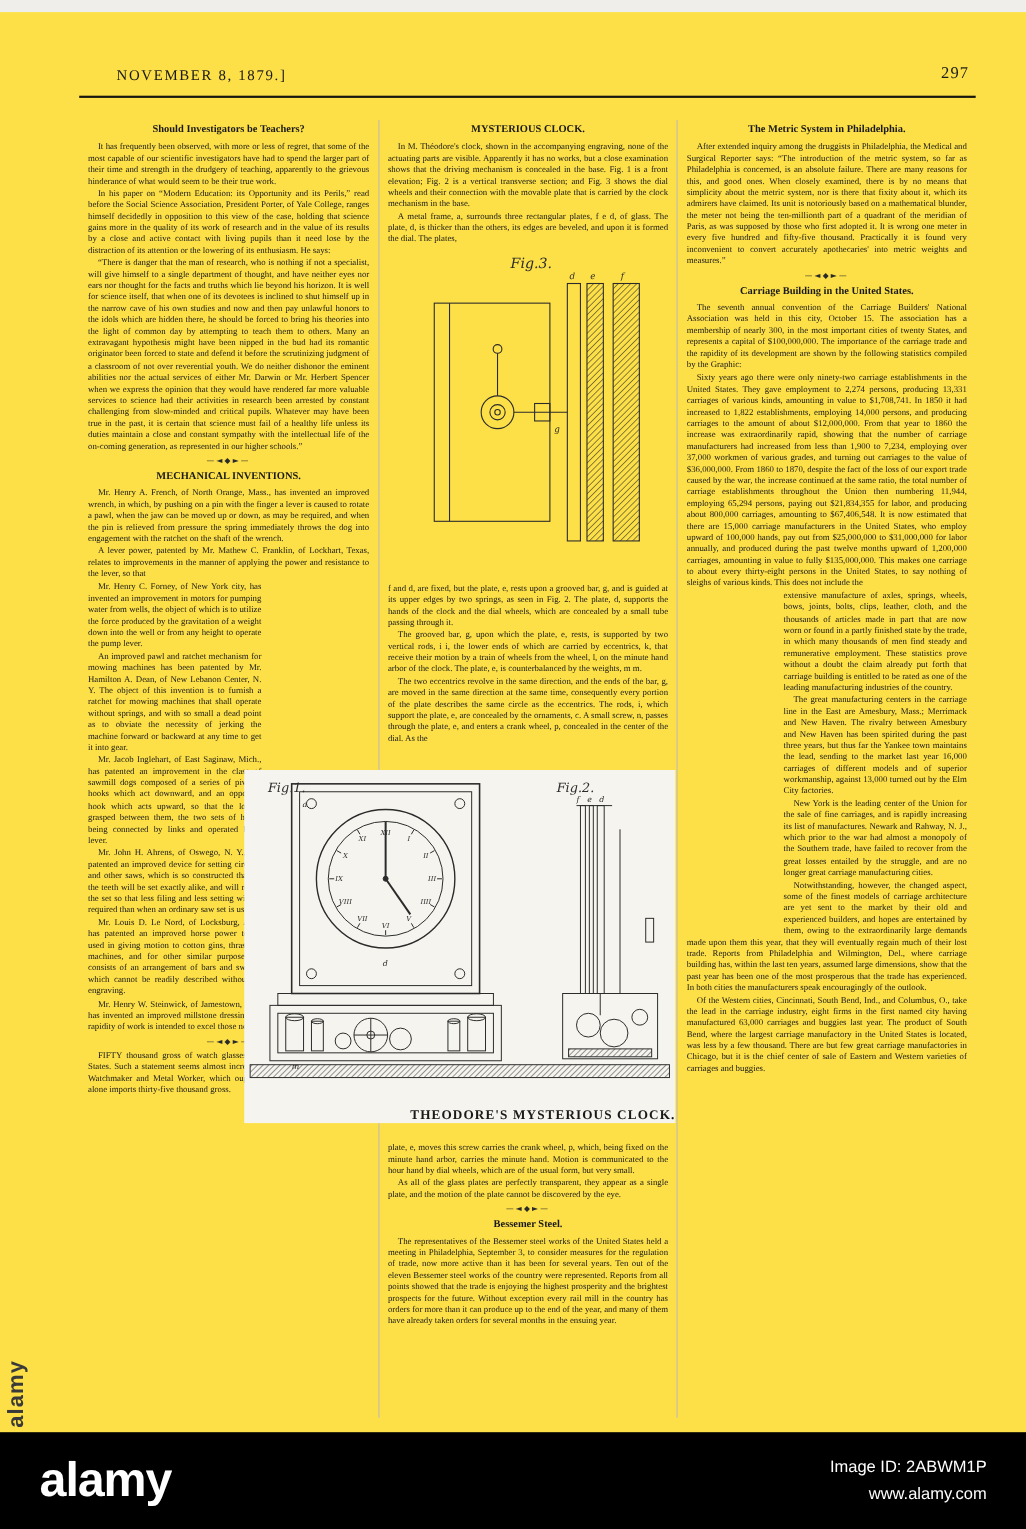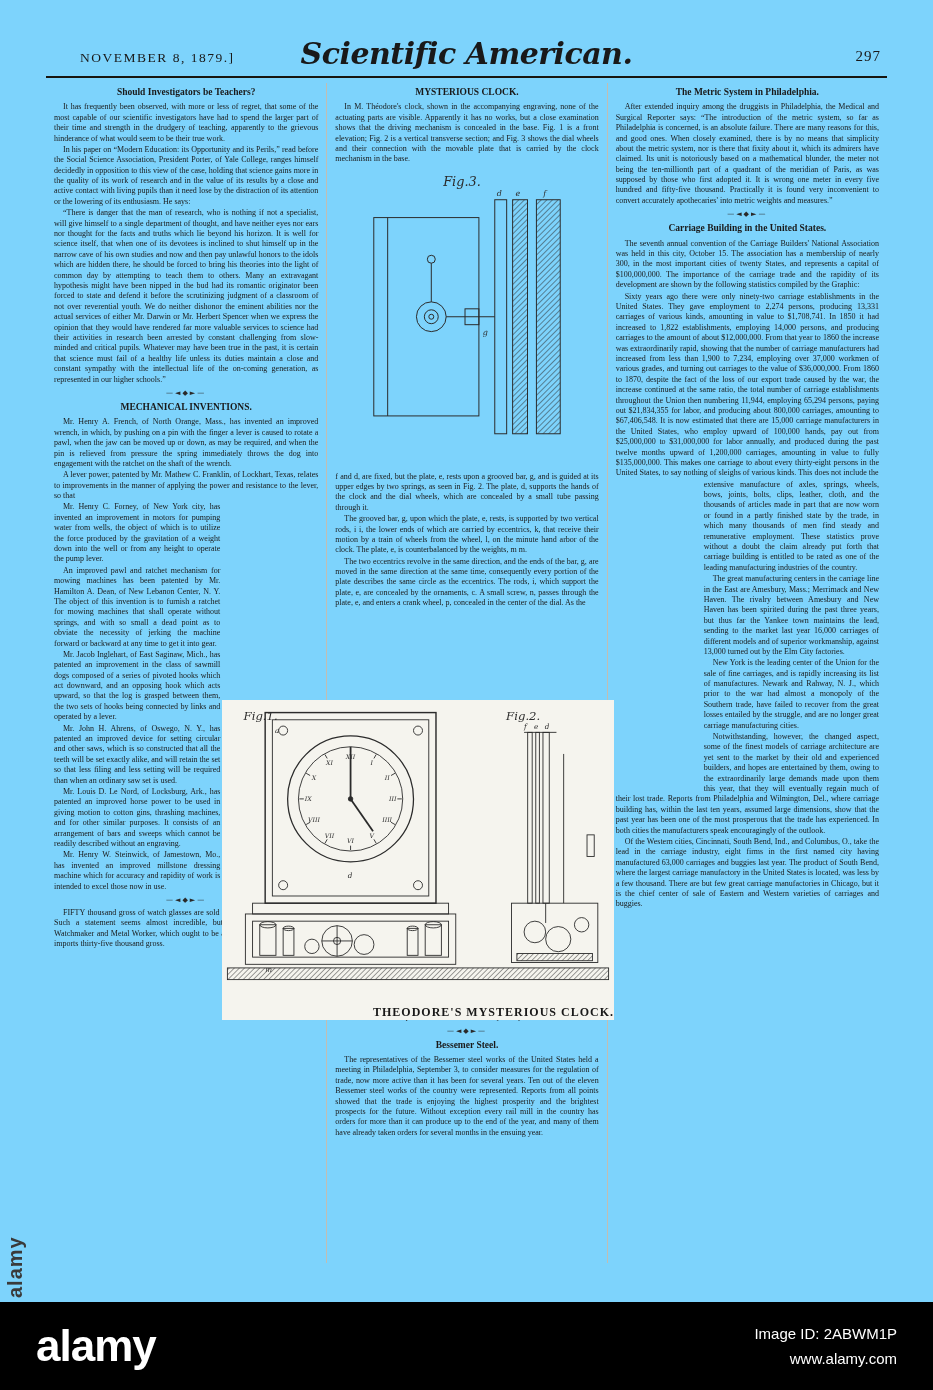--- a/index.html
+++ b/index.html
@@ -1,39 +1,39 @@
 <!DOCTYPE html>
 <html><head>
 <meta charset="utf-8">
 <style>
   * { margin:0; padding:0; box-sizing:border-box; }
   html,body { width:933px; height:1390px; }
   body { position:relative; background:#efeeea; font-family:"Liberation Serif","DejaVu Serif",serif; color:#191919; overflow:hidden; }
 
-  .paper { position:absolute; left:0; top:0; width:933px; height:1302px; background:#7dd3fc; padding:36px 46px 0 46px; }
+  .paper { position:absolute; left:0; top:11px; width:933px; height:1302px; background:#fde047; padding:36px 46px 0 72px; }
 
   .masthead { position:relative; height:42px; border-bottom:2px solid #17150f; }
   .masthead .date { position:absolute; left:34px; top:14px; font-size:13.5px; letter-spacing:1.5px; }
   .masthead .title { position:absolute; left:50%; transform:translateX(-50%); top:0; font-size:30px; font-weight:bold; font-style:italic; font-family:"DejaVu Serif",serif; letter-spacing:-0.5px; white-space:nowrap; }
   .masthead .pageno { position:absolute; right:6px; top:12px; font-size:15px; letter-spacing:1px; }
 
-  .columns { display:flex; margin-top:5px; min-height:1180px; }
+  .columns { display:flex; margin-top:20px; min-height:1180px; }
   .col { width:33.333%; padding:0 8px; font-size:8px; line-height:1.3; text-align:justify; }
   .col + .col { border-left:1px solid #c2bdb1; }
 
   .para { text-indent:9px; margin:0 0 1px 0; }
   .para.cont { text-indent:0; }
   .head { font-size:9.5px; font-weight:bold; text-align:center; margin:3px 0 4px 0; }
   .sep { text-align:center; font-size:7px; letter-spacing:2px; margin:4px 0 3px 0; color:#2a2a2a; font-family:"DejaVu Sans",sans-serif; }
 
   .spacer-right { float:right; width:98px; height:382px; }
   .spacer-left  { float:left;  width:88px; height:312px; }
   .fig-spacer { height:360px; }
 
-  .fig3-wrap { text-align:center; margin:3px 0; }
+  .fig3-wrap { text-align:right; margin:3px 0; }
 
   .main-figure { position:absolute; left:222px; top:700px; width:392px; background:#f5f4ee; z-index:5; }
   .caption { text-align:right; font-weight:bold; font-size:12px; letter-spacing:1px; margin-top:3px; white-space:nowrap; }
 
   .engraving rect, .engraving circle, .engraving line, .engraving ellipse, .engraving path { fill:none; stroke:#2b2b2b; stroke-width:1; }
   .engraving text { fill:#2b2b2b; stroke:none; font-family:"DejaVu Serif",serif; }
   .figlabel { font-style:italic; font-size:13px; }
   .part { font-style:italic; font-size:8px; }
   .numeral { font-style:italic; font-size:7px; text-anchor:middle; fill:#2b2b2b; }
   .hand { stroke-width:2 !important; }
@@ -44,21 +44,20 @@
   .alamy-logo { color:#fff; font-family:"Liberation Sans",sans-serif; font-weight:bold; font-size:44px; letter-spacing:-1px; }
   .alamy-meta { color:#fff; font-family:"Liberation Sans",sans-serif; font-size:15px; text-align:right; line-height:1.7;margin-left:20px; }
 </style>
 </head>
 <body>
 
 <div class="paper">
 
   <div class="masthead">
     <span class="date">NOVEMBER 8, 1879.]</span>
-    <span class="title">Scientific American.</span>
     <span class="pageno">297</span>
   </div>
 
   <div class="columns">
 
     <div class="col">
       <h3 class="head">Should Investigators be Teachers?</h3>
       <div>
           <p class="para">It has frequently been observed, with more or less of regret, that some of the most capable of our scientific investigators have had to spend the larger part of their time and strength in the drudgery of teaching, apparently to the grievous hinderance of what would seem to be their true work.</p>
           <p class="para">In his paper on “Modern Education: its Opportunity and its Perils,” read before the Social Science Association, President Porter, of Yale College, ranges himself decidedly in opposition to this view of the case, holding that science gains more in the quality of its work of research and in the value of its results by a close and active contact with living pupils than it need lose by the distraction of its attention or the lowering of its enthusiasm. He says:</p>
@@ -84,20 +83,21 @@
       <div class="sep">—◄◆►—</div>
       <div>
           <p class="para">FIFTY thousand gross of watch glasses are sold annually in the United States. Such a statement seems almost incredible, but the figures are from the Watchmaker and Metal Worker, which ought to be authentic. One importer alone imports thirty-five thousand gross.</p>
         </div>
     </div>
 
     <div class="col">
       <h3 class="head">MYSTERIOUS CLOCK.</h3>
       <div>
           <p class="para">In M. Théodore's clock, shown in the accompanying engraving, none of the actuating parts are visible. Apparently it has no works, but a close examination shows that the driving mechanism is concealed in the base. Fig. 1 is a front elevation; Fig. 2 is a vertical transverse section; and Fig. 3 shows the dial wheels and their connection with the movable plate that is carried by the clock mechanism in the base.</p>
+          <p class="para">A metal frame, a, surrounds three rectangular plates, f e d, of glass. The plate, d, is thicker than the others, its edges are beveled, and upon it is formed the dial. The plates,</p>
         </div>
 
       <div class="fig3-wrap">
         <svg class="engraving" viewBox="0 0 240 300" width="238">
           <defs>
             <pattern id="ph2" width="4" height="4" patternUnits="userSpaceOnUse" patternTransform="rotate(45)">
               <line x1="0" y1="0" x2="0" y2="4" stroke="#555" stroke-width="0.8"></line>
             </pattern>
           </defs>
           <text class="figlabel" x="96" y="18">Fig.3.</text>

